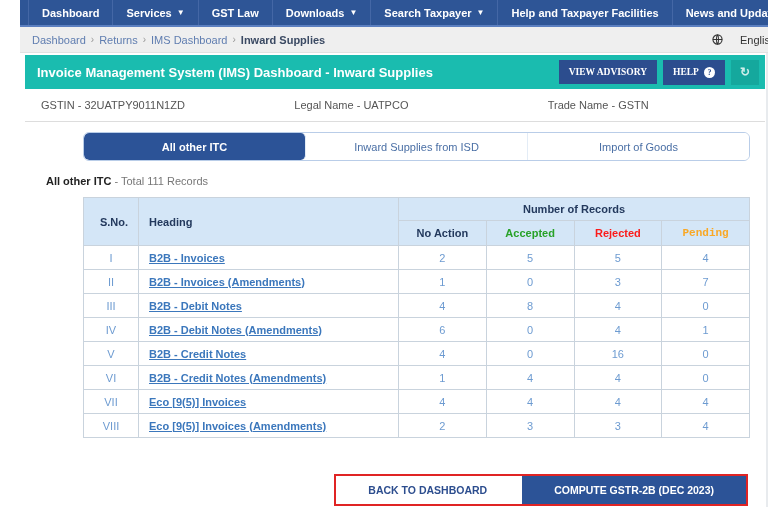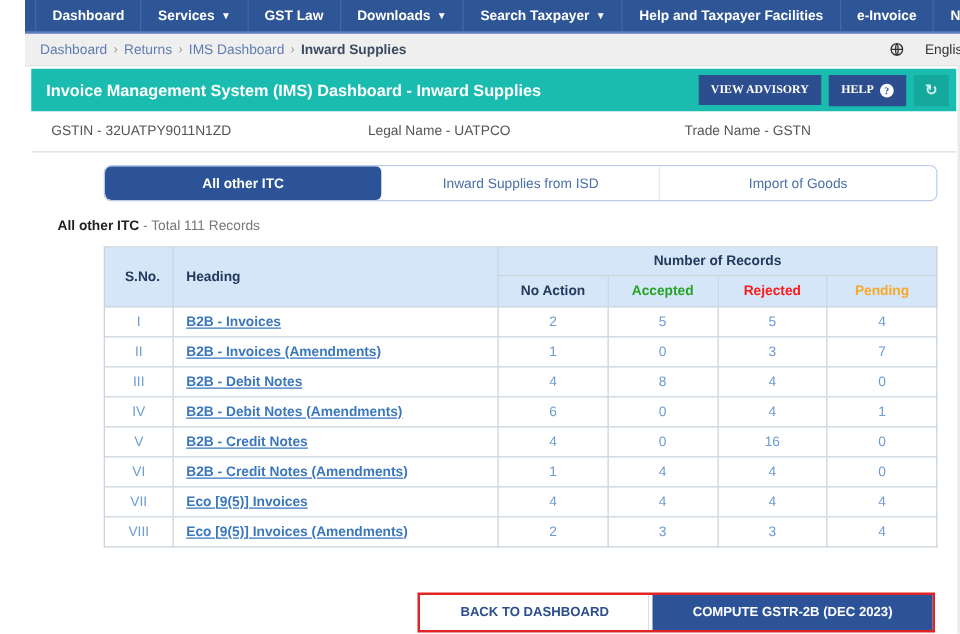--- a/index.html
+++ b/index.html
@@ -46,21 +46,21 @@
   .summary-line b { color:#222; }
 
   
   table { border-collapse:collapse; width:100%; table-layout:fixed; }
   th, td { border:1px solid #c9d3dd; font-size:11px; padding:0 6px; }
   thead th { background:#d4e6f7; color:#23395d; font-weight:bold; }
   .th-group { height:23px; }
   .th-sub { height:25px; }
   th.accepted { color:#28a228; }
   th.rejected { color:#fb1b1b; }
-  th.pending  { color:#f9a825; }
+  th.pending  { color:#f9a825;font-family:Liberation Mono, monospace; }
   tbody td { height:24px; background:#fff; text-align:center; color:#6d9bd1; }
   td.sno { width:55px; }
   th.sno-h { width:55px; text-align:center; padding-left:12px; }
   th.heading-h { width:260px; text-align:left; padding-left:10px; }
   td.heading { text-align:left; padding-left:10px; }
   td.heading a { color:#3b77bc; font-weight:bold; text-decoration:underline; cursor:pointer; }
 
   
   .footer-area { display:flex; justify-content:flex-end; margin:36px 2px 0 0; }
   .btn-group { display:flex; border:2px solid #e02424; }
@@ -87,23 +87,20 @@
     <div class="nav-item">
         <span>Downloads</span>
         <span class="caret">▼</span>
       </div>
     <div class="nav-item">
         <span>Search Taxpayer</span>
         <span class="caret">▼</span>
       </div>
     <div class="nav-item">
         <span>Help and Taxpayer Facilities</span>
-      </div>
-    <div class="nav-item">
-        <span>e-Invoice</span>
       </div>
     <div class="nav-item">
         <span>News and Updates</span>
       </div>
   </nav>
 
   <div class="breadcrumb-bar">
     <span class="crumb-link">Dashboard</span>
     <span class="crumb-sep">›</span>
     <span class="crumb-link">Returns</span>

